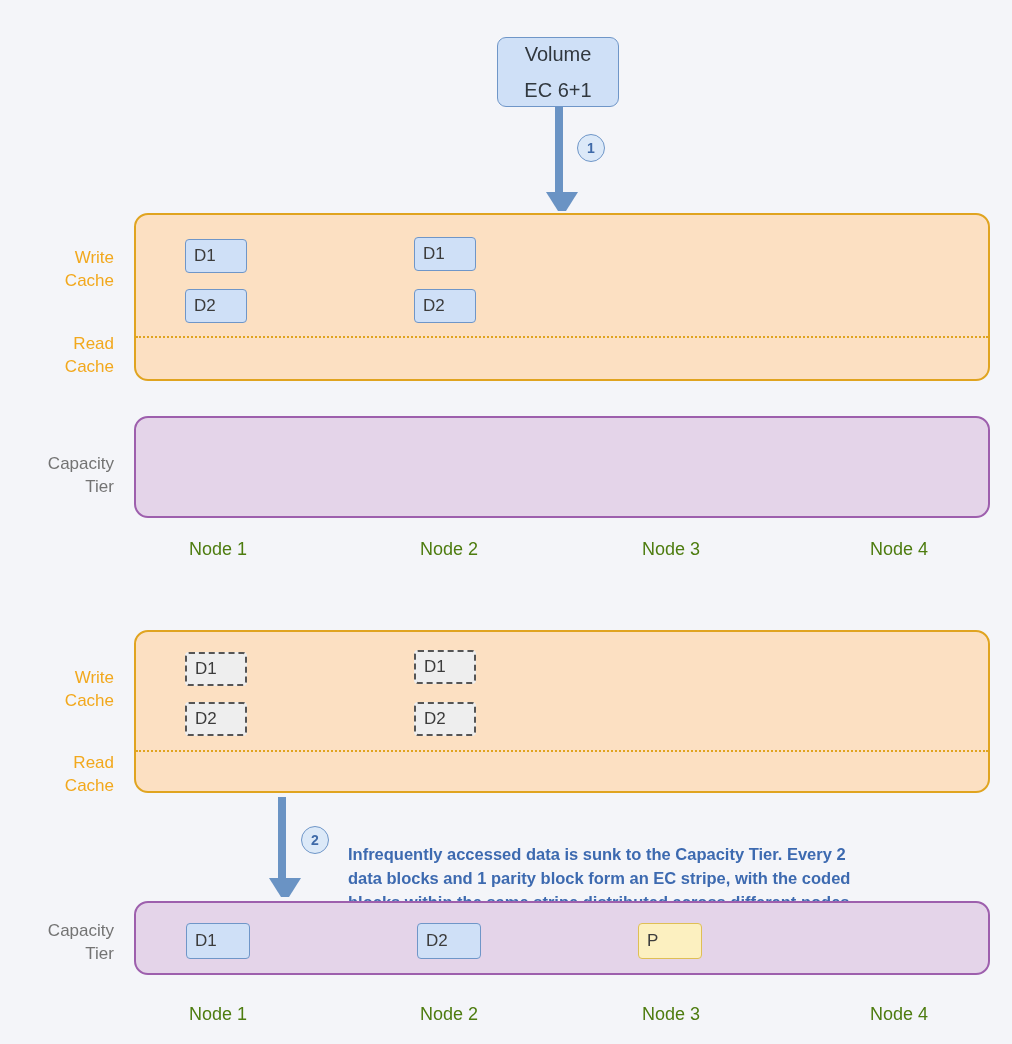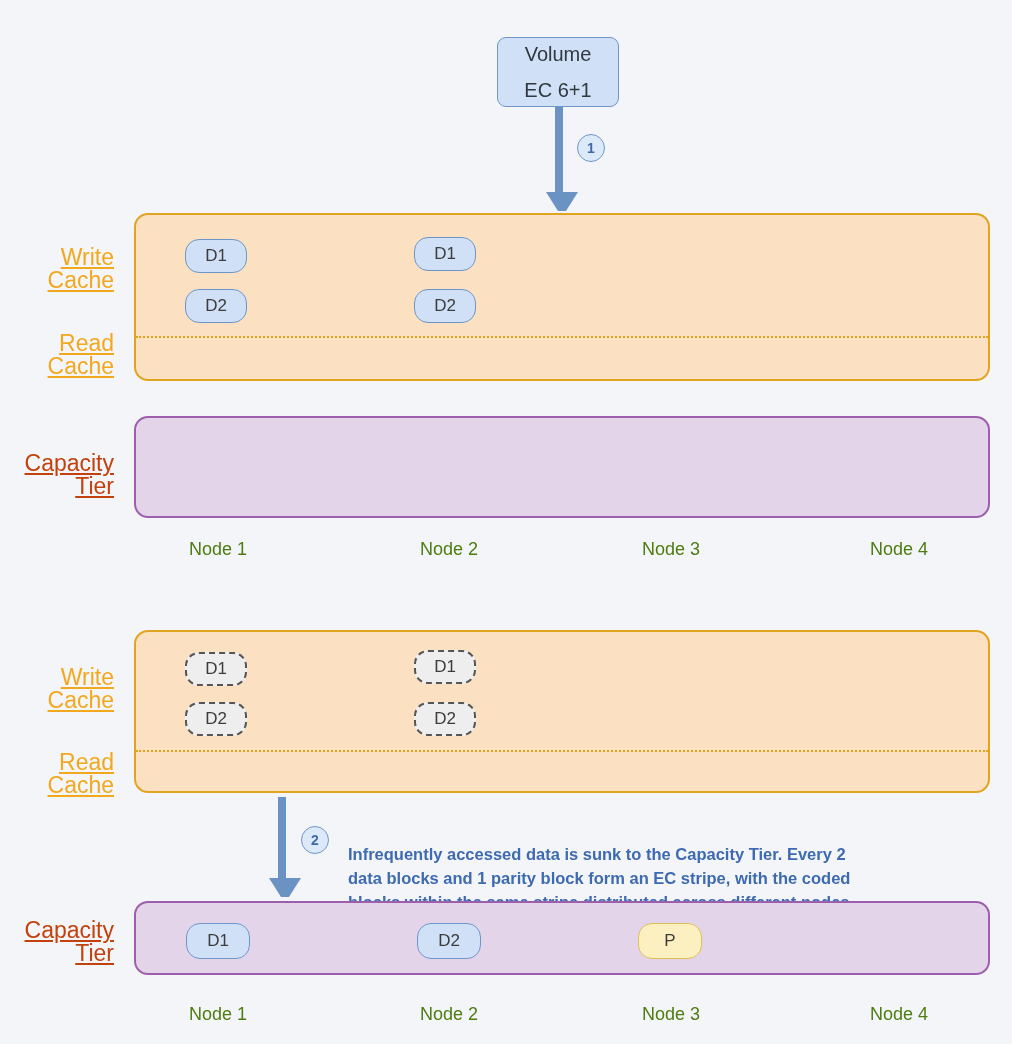--- a/index.html
+++ b/index.html
@@ -66,33 +66,33 @@
   }
   .cache-divider {
     position: absolute;
     height: 0;
     border-top: 2.5px dotted #e0a420;
   }
 
   
   .tier-label {
     position: absolute;
-    font-size: 23px; line-height: 23px;
-    text-align: right; white-space: pre-line; text-decoration: underline;
+    font-size: 17px; line-height: 23px;
+    text-align: right; white-space: pre-line;
   }
   .tier-label.cache { color: #f2a81d; }
-  .tier-label.capacity { color: #c2410c; }
+  .tier-label.capacity { color: #737373; }
 
   
   .block {
     position: absolute;
     width: 62px; height: 34px;
-    display: flex; align-items: center; justify-content: center;
+    display: flex; align-items: center; justify-content: flex-start;
     font-size: 17px; color: #3c3c3c;
-    border-radius: 14px;
+    border-radius: 4px;
   }
   .block.data {
     background: #cfe0f7; border: 1.5px solid #6f96c8;
   }
   .block.parity {
     background: #fcf0c0; border: 1.8px solid #dfbf55;
   }
   .block.ghost {
     background: #eeeeee; border: 2px dashed #555555;
   }

